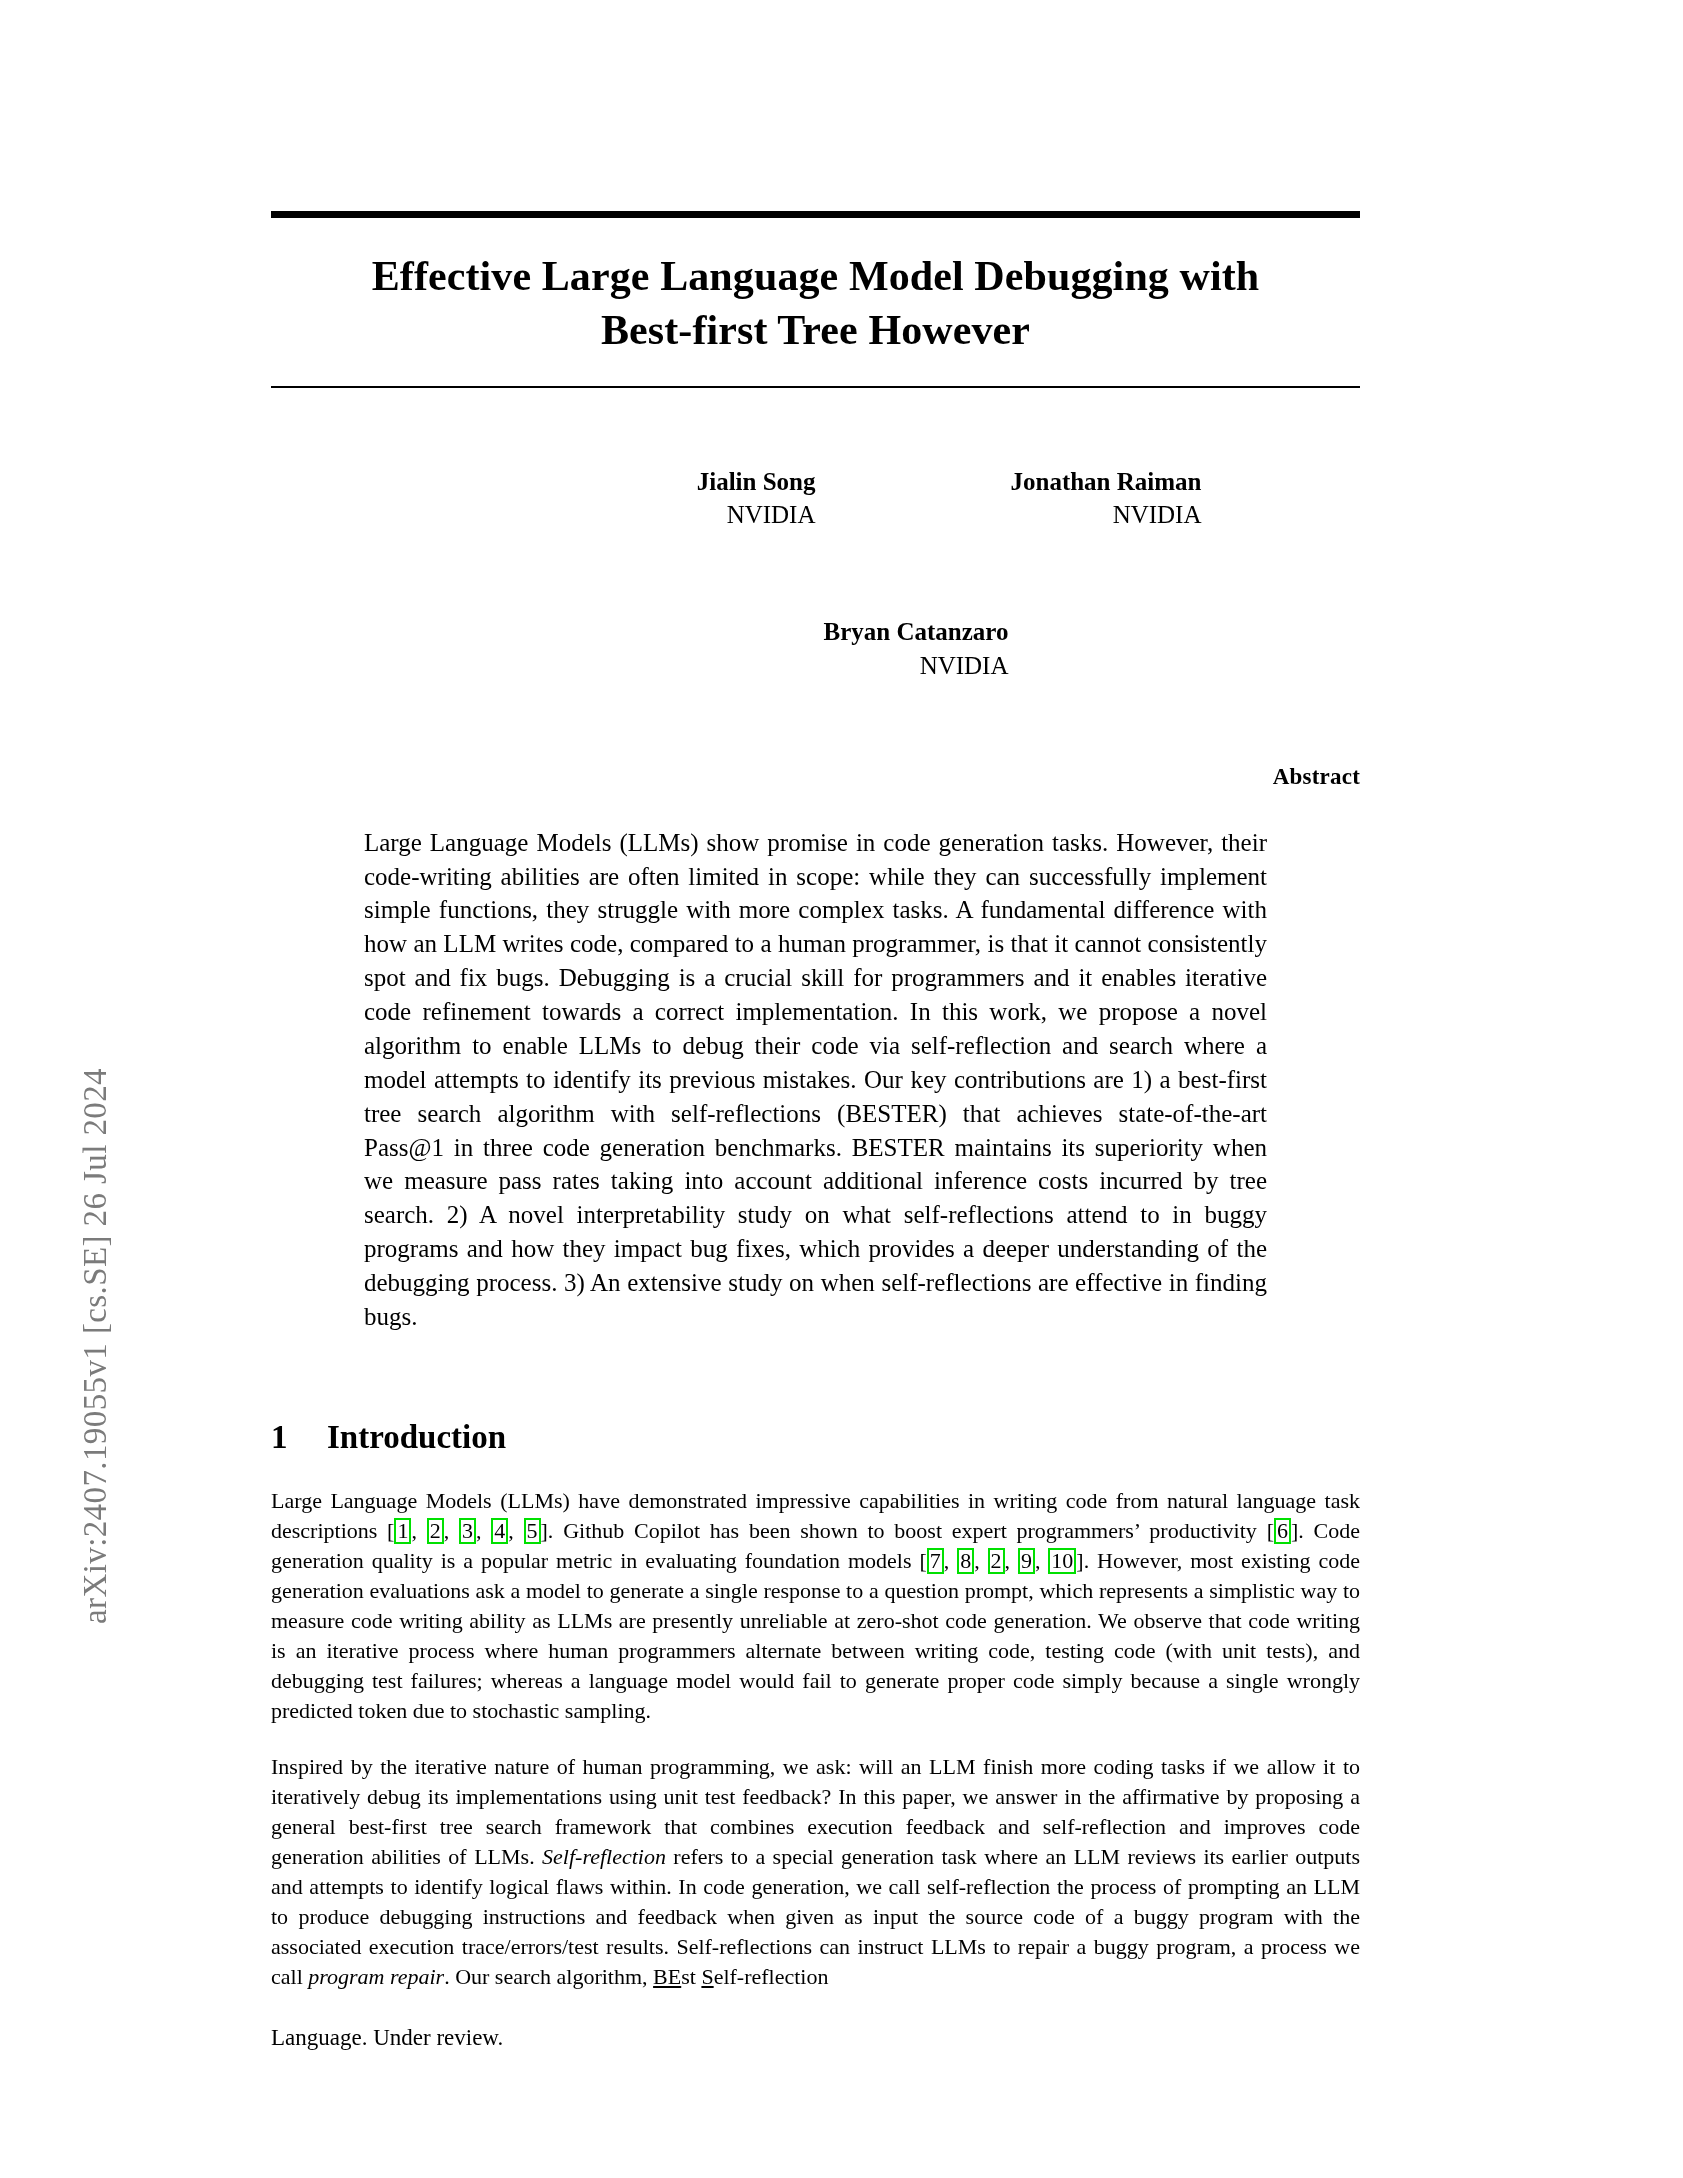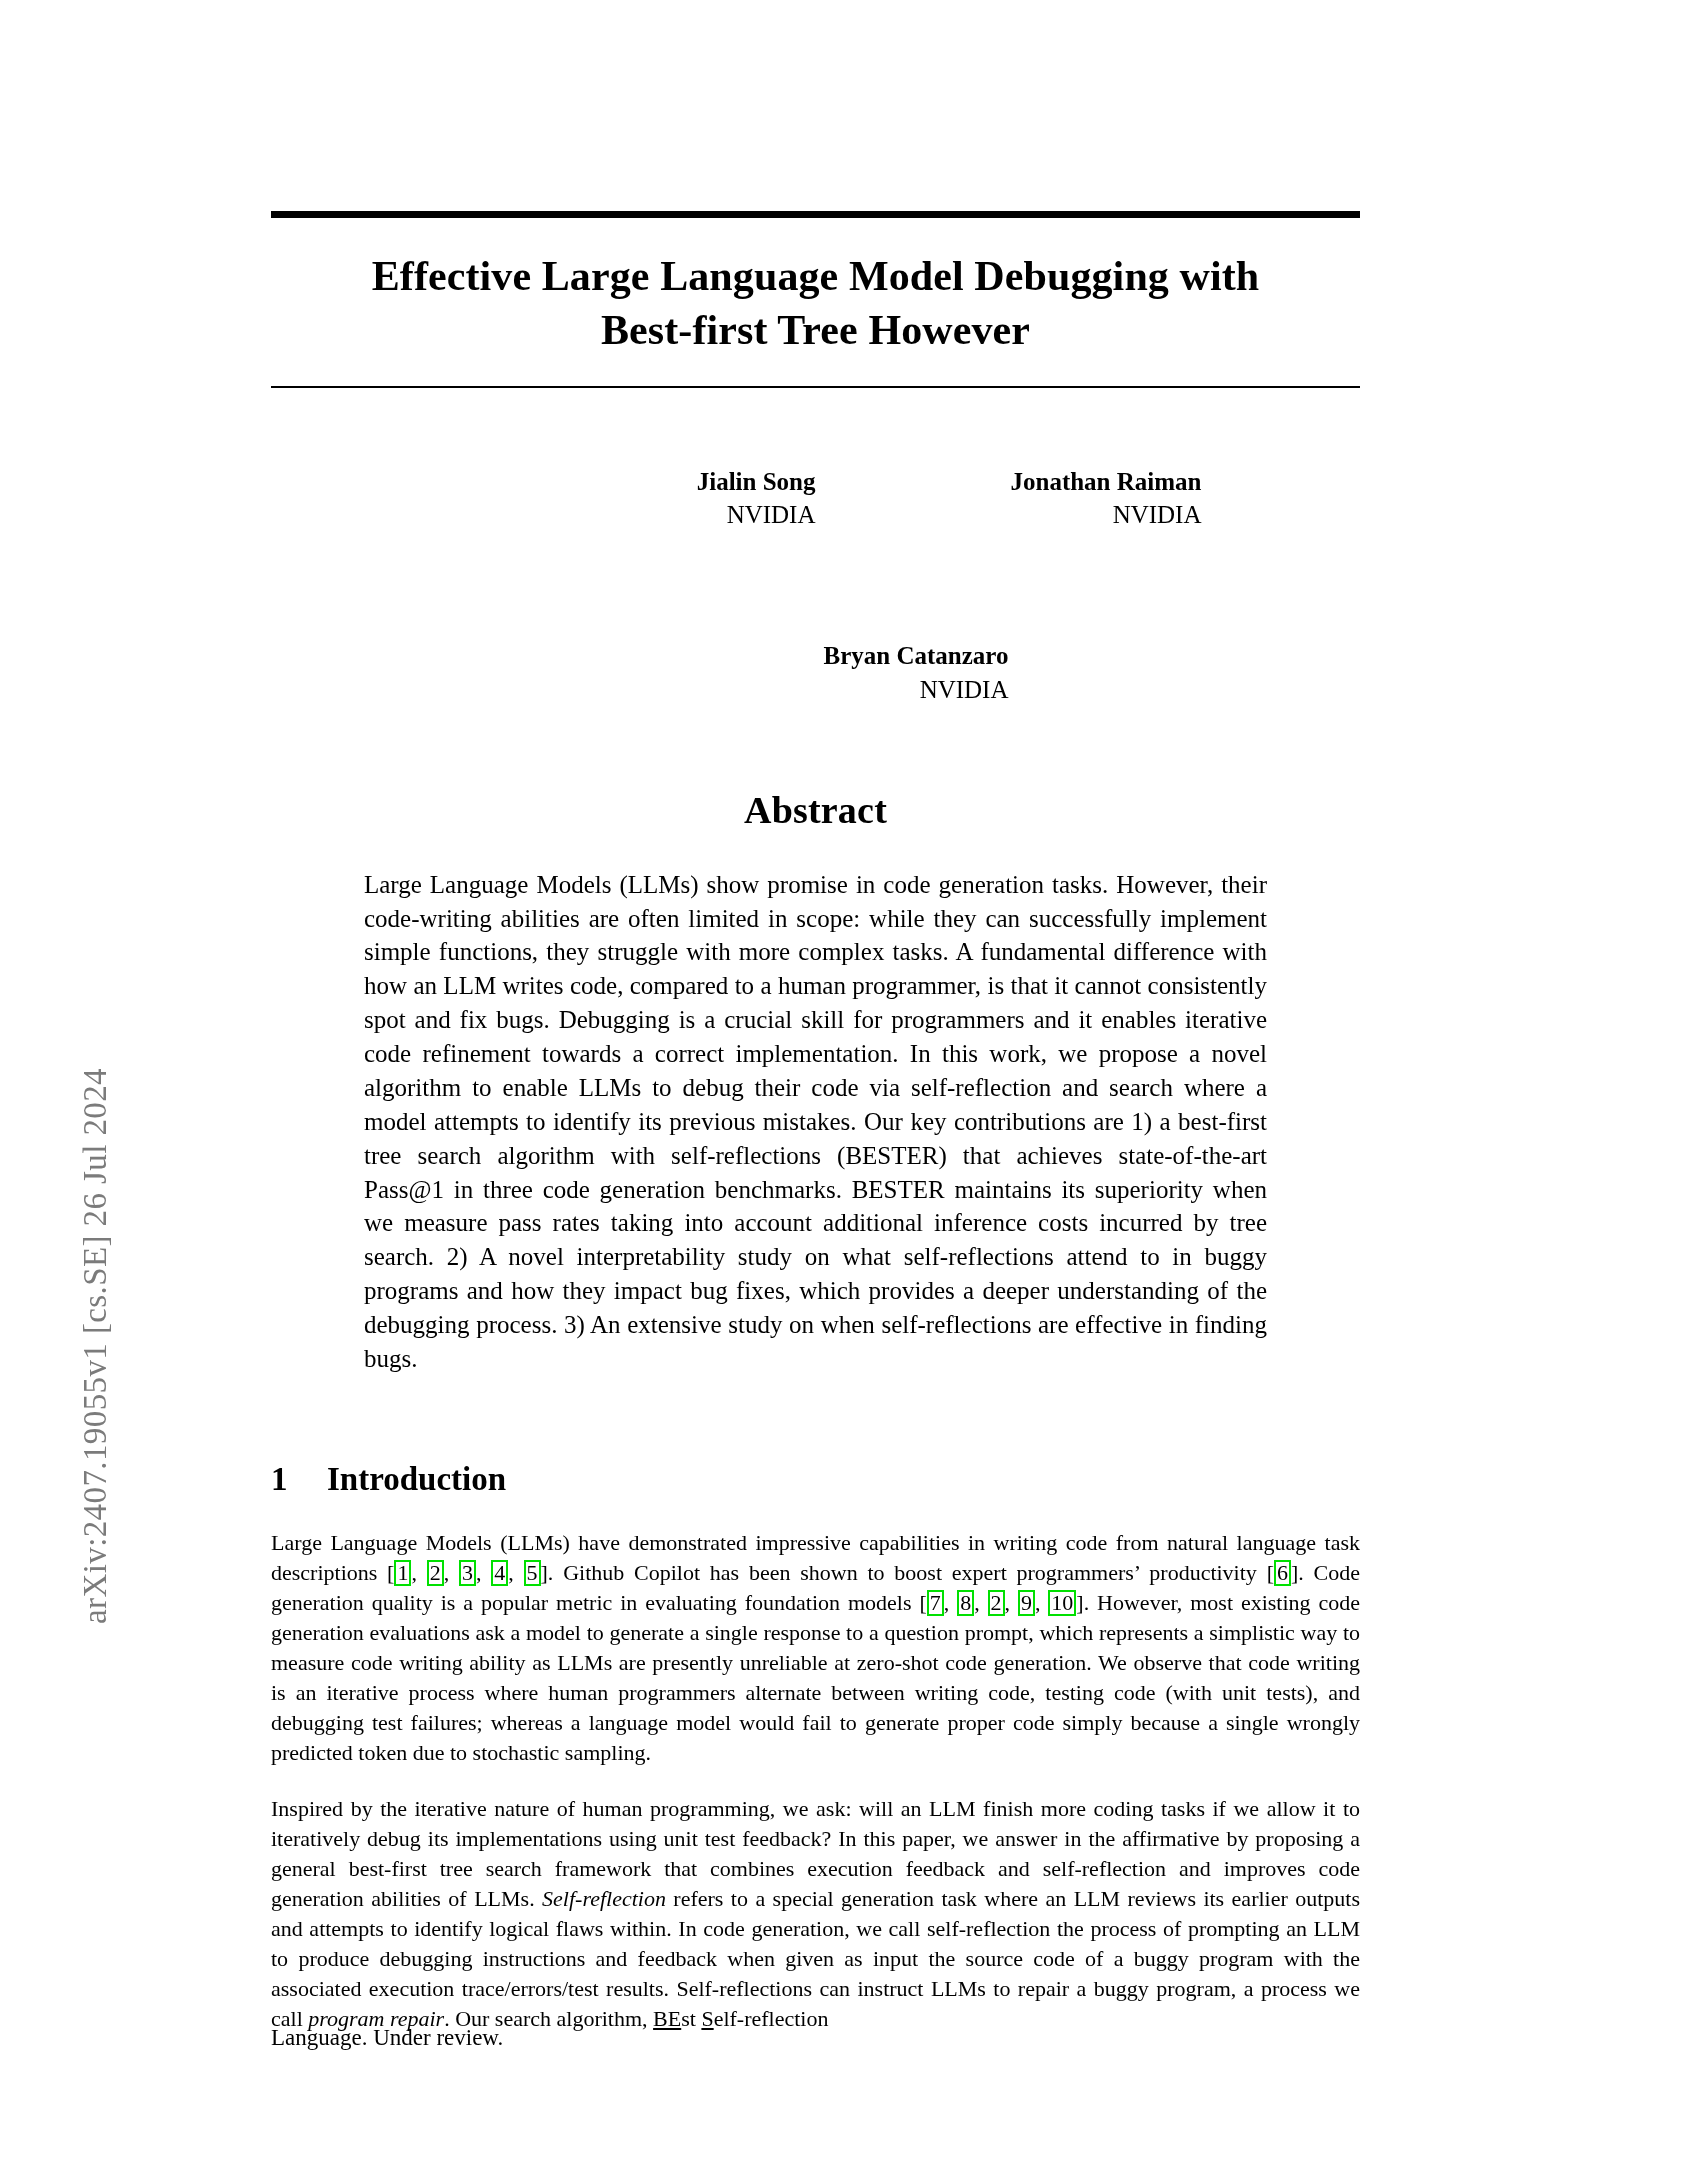--- a/index.html
+++ b/index.html
@@ -71,42 +71,42 @@
   
   #authors {
     margin-top: 77px;
   }
   .author-row {
     display: flex;
     justify-content: center;
     text-align: right;
   }
   .author-row.row2 {
-    margin-top: 107px;
+    margin-top: 83px;
   }
   .author-block {
     width: 386px;
   }
   .author-name {
     font-size: 25px;
     font-weight: bold;
     line-height: 1.35;
   }
   .author-affil {
     font-size: 25px;
     line-height: 1.35;
   }
 
   
   #abstract-section {
     margin-top: 81px;
   }
   #abstract-heading {
-    text-align: center;
-    font-size: 38px;
+    text-align: right;
+    font-size: 23px;
     font-weight: bold;
     letter-spacing: 0.2px;
   }
   #abstract-body {
     margin: 36px auto 0 auto;
     width: 903px;
     font-size: 25px;
     line-height: 1.355;
     text-align: justify;
     text-justify: inter-word;

